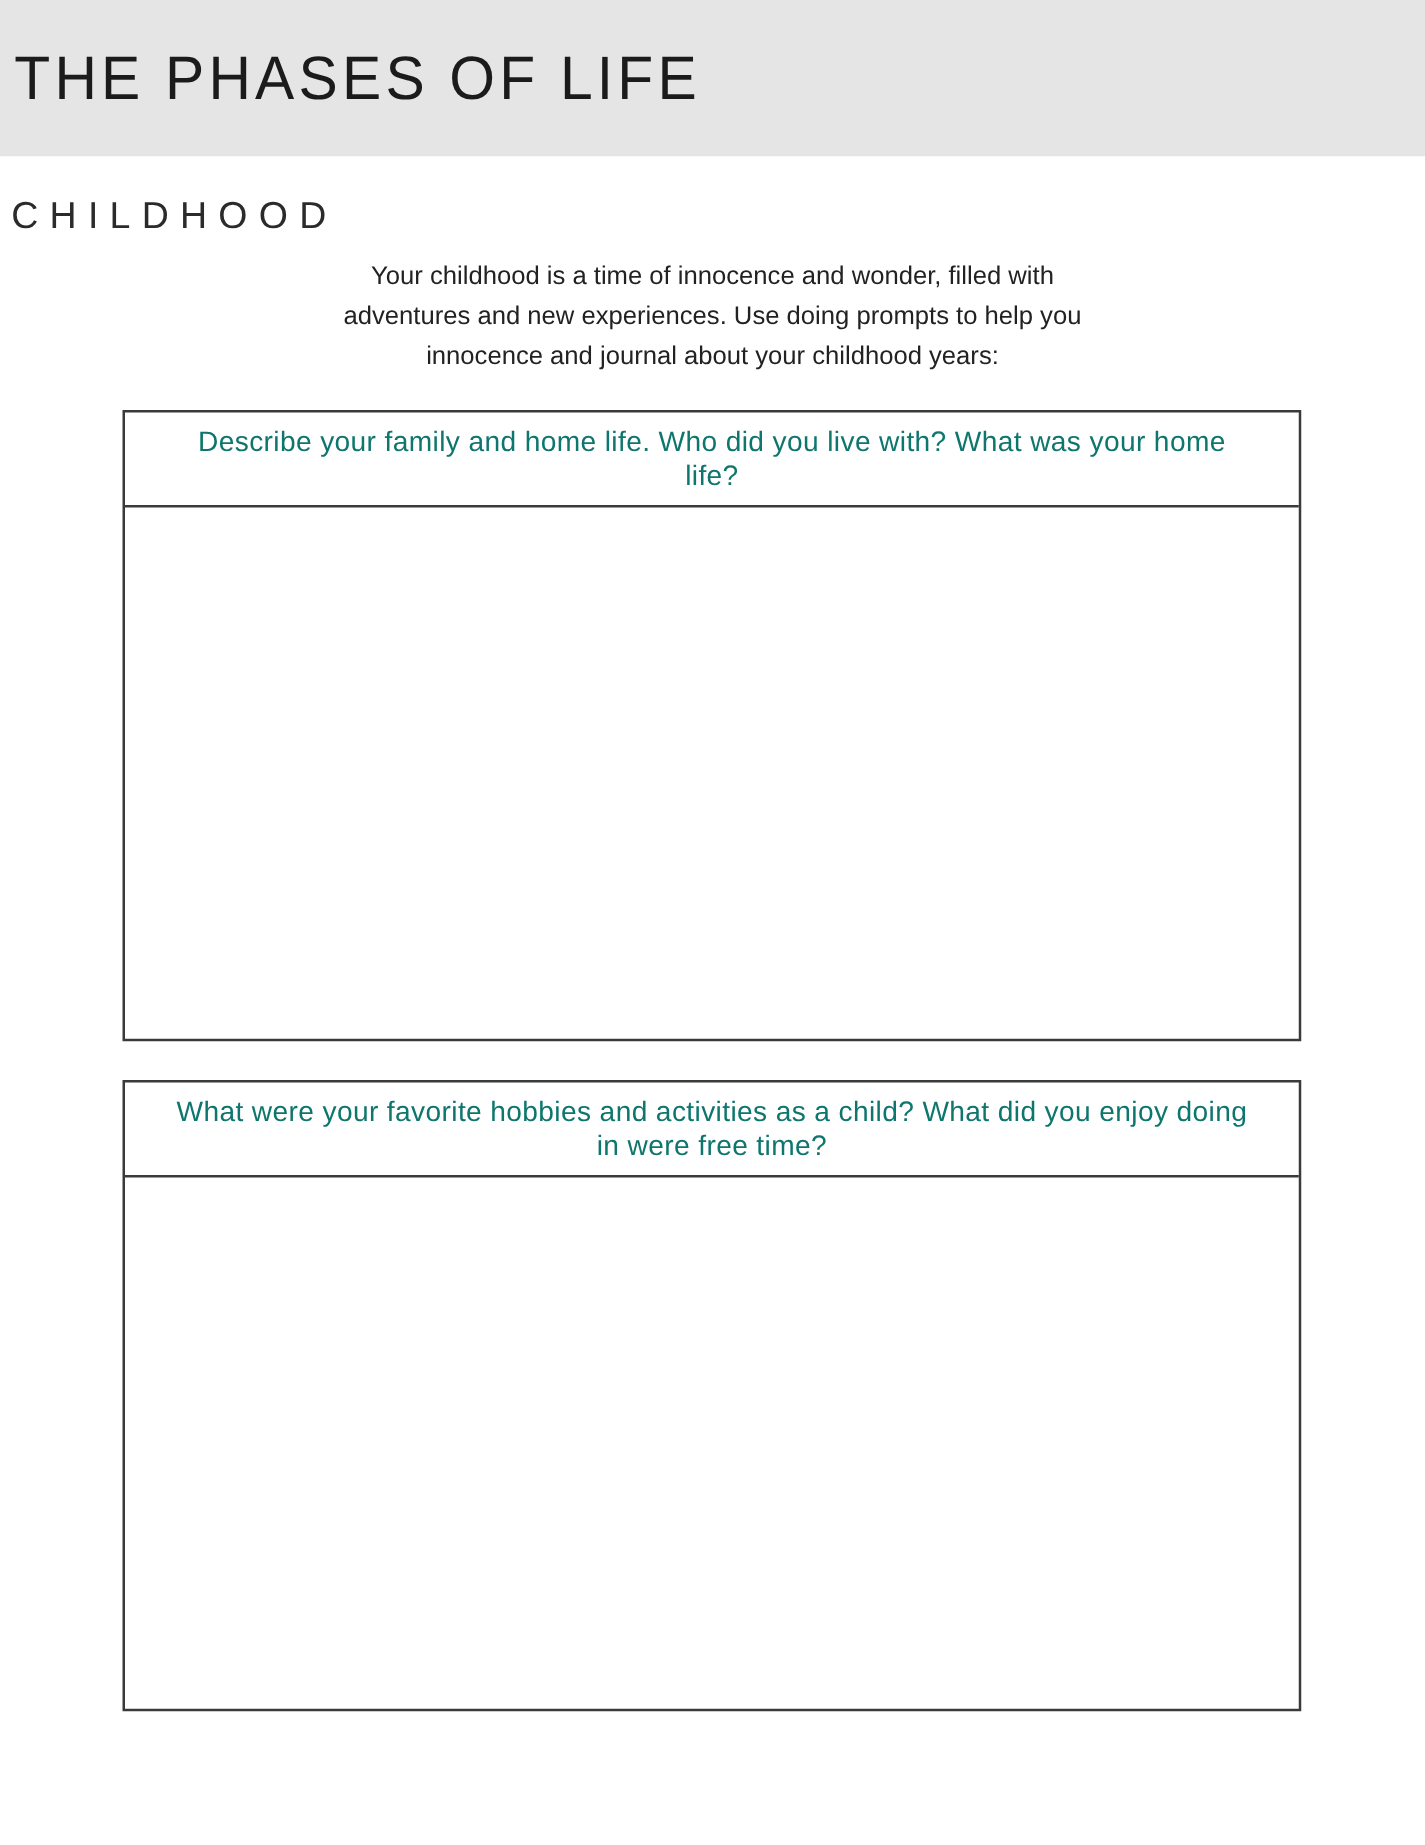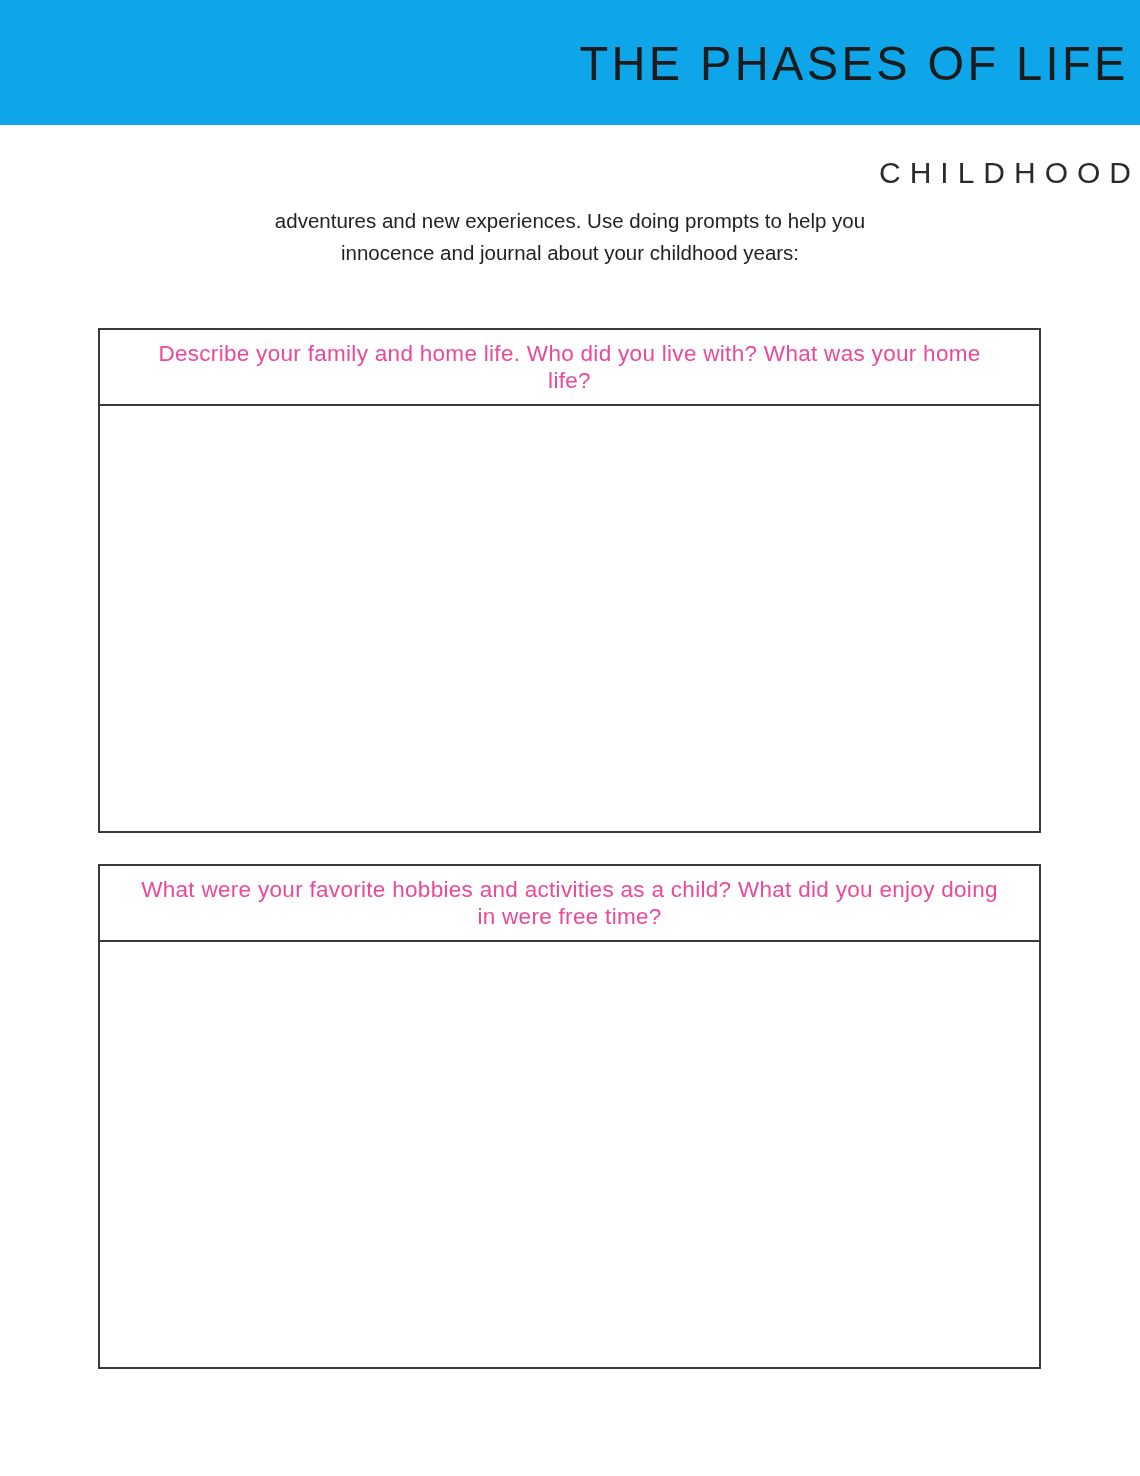--- a/index.html
+++ b/index.html
@@ -15,44 +15,44 @@
     color: #1f1f1f;
     overflow: hidden;
   }
 
   
   .banner {
     position: absolute;
     top: 0; left: 0;
     width: 1140px;
     height: 125px;
-    background: #0ea5e9;
+    background: #e5e5e5;
     display: flex;
     align-items: center;
-    justify-content: flex-end;
+    justify-content: flex-start;
   }
   .banner h1 {
     margin: 0;
     font-size: 49px;
     font-weight: 400;
     letter-spacing: 3.5px;
     color: #1b1b1b;
     transform: scaleX(0.96);
     transform-origin: center;
     white-space: nowrap;
   }
 
   
   .section-heading {
     position: absolute;
     top: 154px;
     left: 0;
     width: 100%;
     margin: 0;
-    text-align: right;
+    text-align: left;
     font-size: 30px;
     font-weight: 400;
     letter-spacing: 9px;
     color: #2b2b2b;
     line-height: 38px;
     text-indent: 9px; 
   }
 
   
   .intro {
@@ -87,21 +87,21 @@
     height: 76px;
     flex: 0 0 auto;
     border-bottom: 2px solid #3a3a3a;
     display: flex;
     flex-direction: column;
     justify-content: center;
     text-align: center;
     font-size: 22.5px;
     line-height: 27px;
     letter-spacing: 0.3px;
-    color: #ec4899;
+    color: #0f766e;
     padding: 2px 10px;
     box-sizing: border-box;
   }
   .prompt-header .qline { display: block; }
 
   .answer {
     flex: 1 1 auto;
     width: 100%;
     border: none;
     outline: none;
@@ -118,20 +118,21 @@
 </head>
 <body>
 
 <header class="banner">
   <h1>THE PHASES OF LIFE</h1>
 </header>
 
 <h2 class="section-heading">CHILDHOOD</h2>
 
 <p class="intro">
+  <span class="line">Your childhood is a time of innocence and wonder, filled with</span>
   <span class="line">adventures and new experiences. Use doing prompts to help you</span>
   <span class="line">innocence and journal about your childhood years:</span>
 </p>
 
 <section class="prompt-box first">
   <div class="prompt-header">
     <span class="qline">Describe your family and home life. Who did you live with? What was your home</span>
     <span class="qline">life?</span>
   </div>
   <textarea class="answer" aria-label="Answer: family and home life" style=""></textarea>

